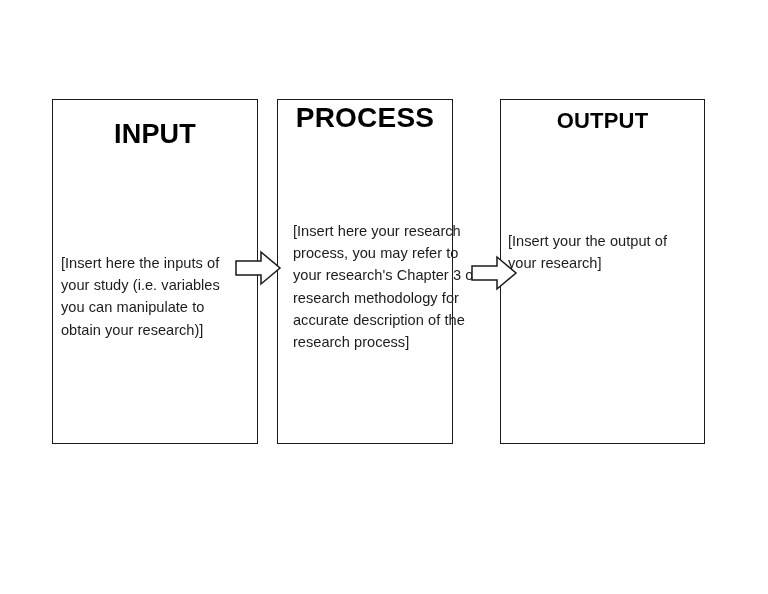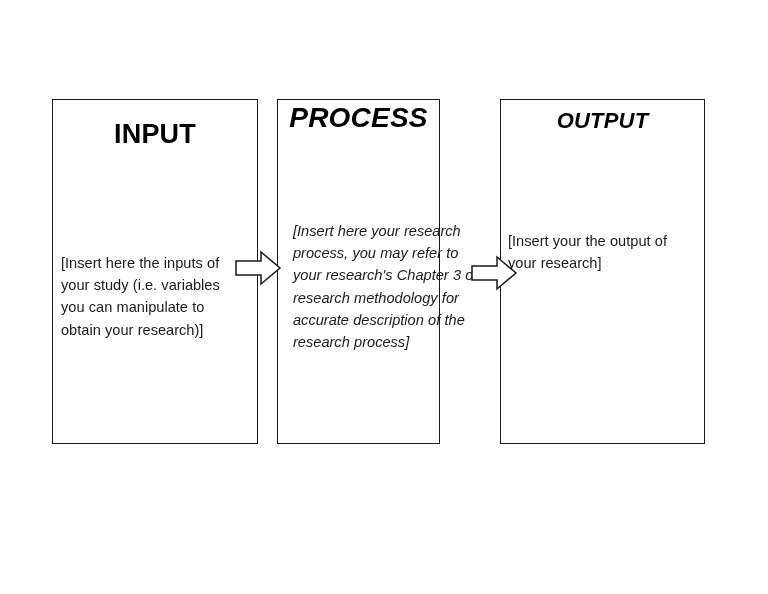--- a/index.html
+++ b/index.html
@@ -28,37 +28,37 @@
   
   .flow-box {
     position: absolute;
     box-sizing: border-box;
     background: #ffffff;
     border: 1.6px solid #1a1a1a;
     z-index: 1;
   }
 
   #box-input    { left: 52px;  top: 99px; width: 206px; height: 345px; }
-  #box-process  { left: 277px; top: 99px; width: 163px; height: 345px; font-style: italic; }
+  #box-process  { left: 277px; top: 99px; width: 176px; height: 345px; }
   #box-output   { left: 500px; top: 99px; width: 205px; height: 345px; }
 
   
   .box-heading {
     position: absolute;
     left: 0;
     width: 100%;
     text-align: center;
     font-weight: bold;
     letter-spacing: 0.2px;
     color: #000000;
     white-space: nowrap;
   }
   #heading-input   { top: 19px; font-size: 27px; line-height: 30px; }
   #heading-process { top: 3px;  font-size: 28px; line-height: 30px; }
-  #heading-output  { top: 8px;  font-size: 22px; line-height: 26px; font-style: italic; }
+  #heading-output  { top: 8px;  font-size: 22px; line-height: 26px; }
 
   
   .box-body {
     position: absolute;
     font-size: 14.6px;
     line-height: 22.2px;
     color: #1c1c1c;
     text-align: left;
     word-spacing: 0.2px;
   }

